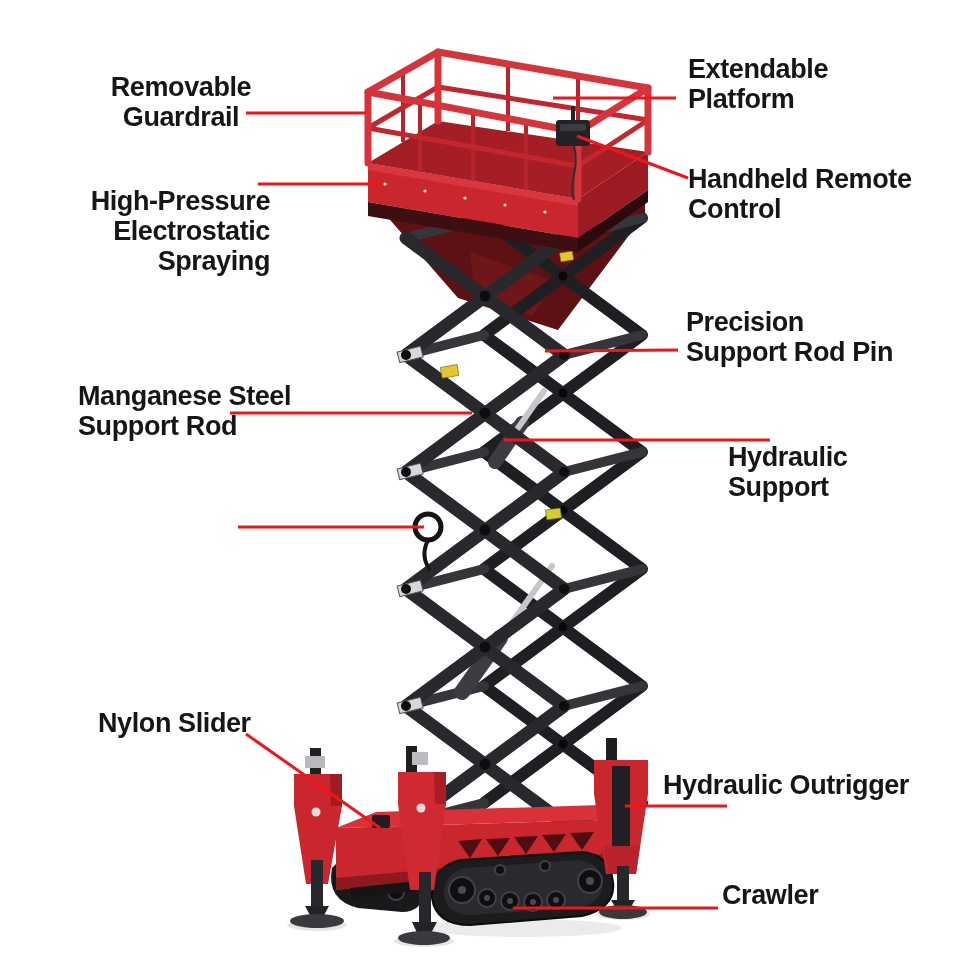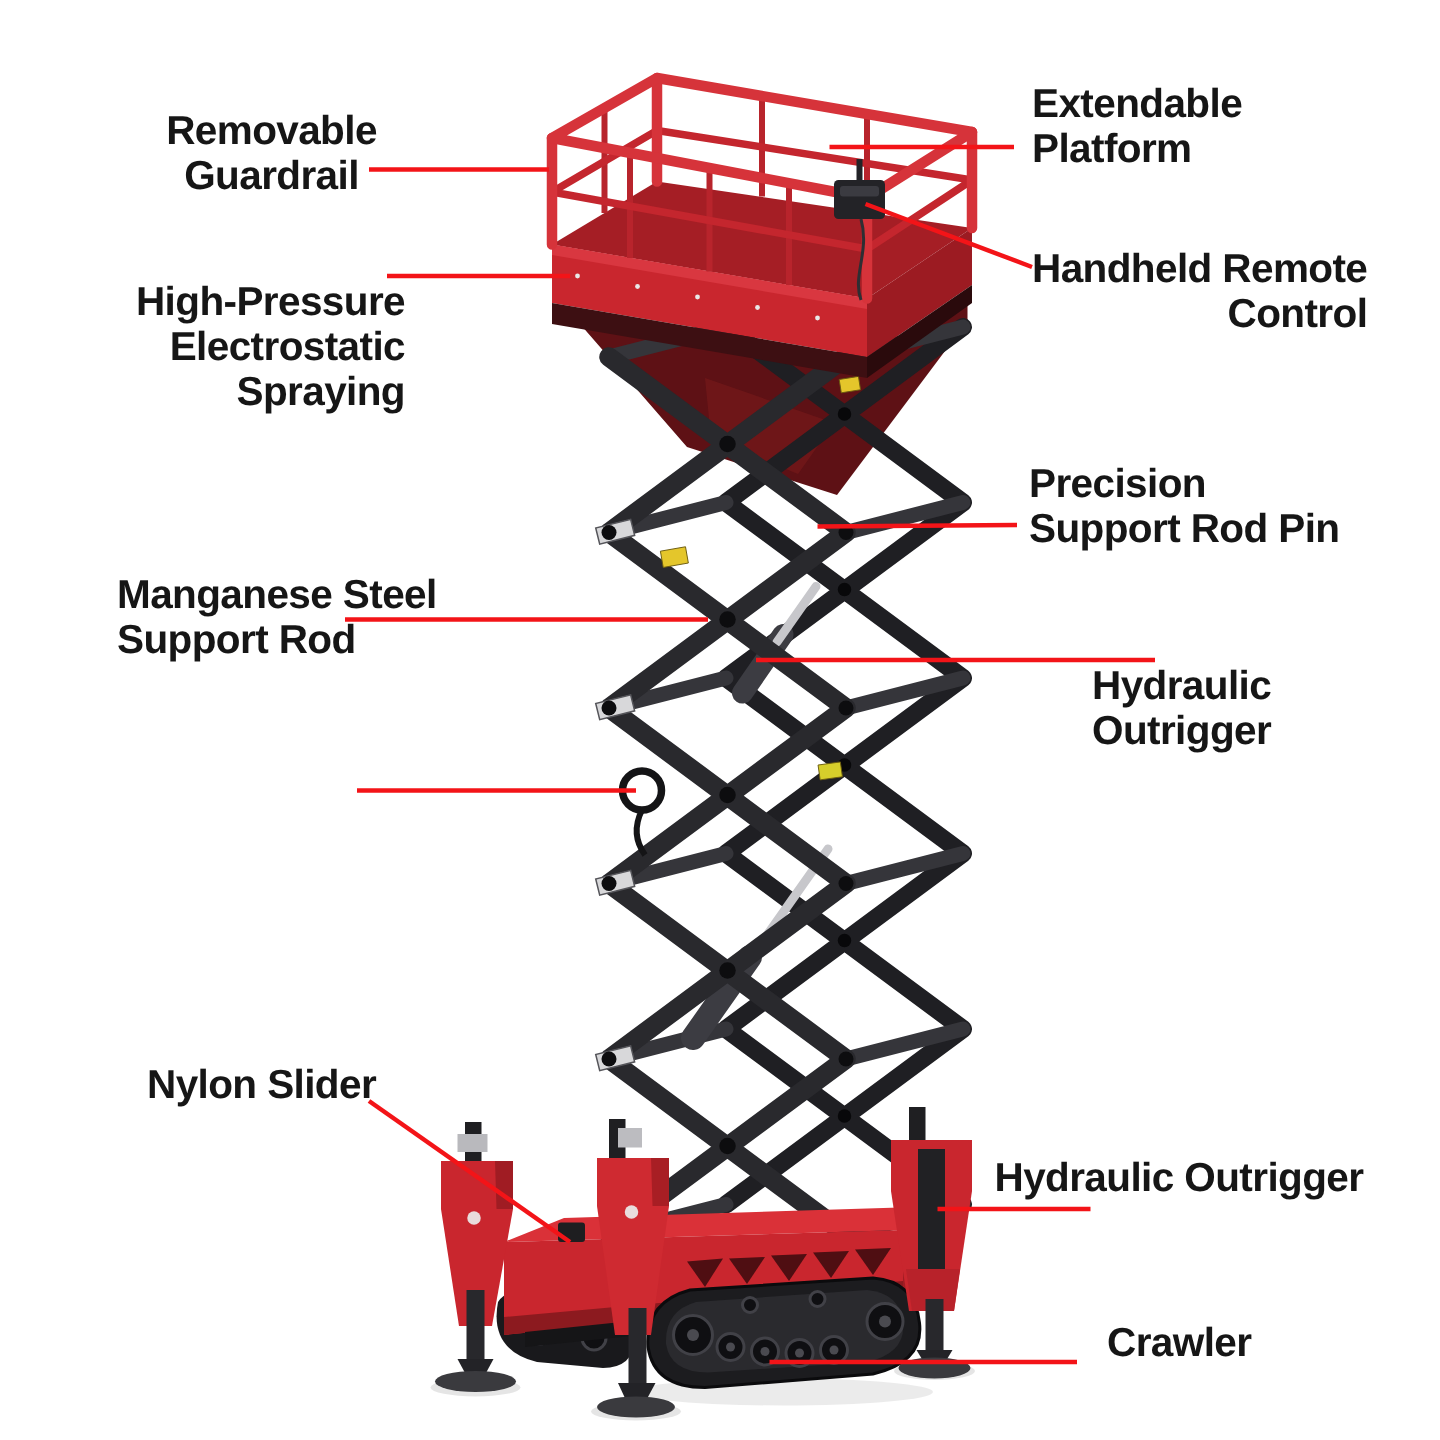--- a/index.html
+++ b/index.html
@@ -8,29 +8,29 @@
     font-family:"Liberation Sans", sans-serif;overflow:hidden;
   }
   .machine-svg{position:absolute;left:0;top:0;width:960px;height:960px;}
   .lbl{
     position:absolute;font-size:27px;line-height:30px;font-weight:600;
     color:var(--text,#161616);white-space:nowrap;letter-spacing:-0.4px;
   }
   .lbl .ln{display:block;}
   #lbl-removable{left:80px;top:72px;width:202px;text-align:center;}
   #lbl-extendable{left:688px;top:54px;}
-  #lbl-remote{left:688px;top:164px;text-align:right;}
+  #lbl-remote{left:688px;top:164px;}
   #lbl-spray{left:40px;top:186px;width:230px;text-align:right;}
   #lbl-pin{left:686px;top:307px;}
   #lbl-manganese{left:78px;top:381px;}
   #lbl-cyl{left:728px;top:442px;}
   #lbl-oilpipe{left:64px;top:528px;}
   #lbl-nylon{left:98px;top:708px;}
   #lbl-outrigger{left:663px;top:770px;}
-  #lbl-crawler{left:722px;top:880px;margin-left:16px;}
+  #lbl-crawler{left:722px;top:880px;}
 
   
   .leader{stroke:var(--leader-line,#f31418);stroke-width:3;fill:none;}
   .arm-front{stroke:#29292d;stroke-width:13;stroke-linecap:round;fill:none;}
   .arm-back{stroke:#1f1f23;stroke-width:12;stroke-linecap:round;fill:none;}
   .beam{stroke:#35353a;stroke-width:10;stroke-linecap:round;fill:none;}
   .bolt{fill:#0d0d0f;}
   .bolt-back{fill:#08080a;}
   .rail{stroke:var(--machine-red-bright,#d6333a);stroke-width:7;fill:none;stroke-linejoin:round;stroke-linecap:round;}
   .rail-mid{stroke:#c4262e;stroke-width:5;fill:none;stroke-linejoin:round;}
@@ -274,21 +274,21 @@
     <span class="ln">Support Rod Pin</span>
   </div>
 
   <div class="lbl" id="lbl-manganese">
     <span class="ln">Manganese Steel</span>
     <span class="ln">Support Rod</span>
   </div>
 
   <div class="lbl" id="lbl-cyl">
     <span class="ln">Hydraulic</span>
-    <span class="ln">Outrigger</span>
+    <span class="ln">Support</span>
   </div>
 
 
   <div class="lbl" id="lbl-nylon">
     <span class="ln">Nylon Slider</span>
   </div>
 
   <div class="lbl" id="lbl-outrigger">
     <span class="ln">Hydraulic Outrigger</span>
   </div>

